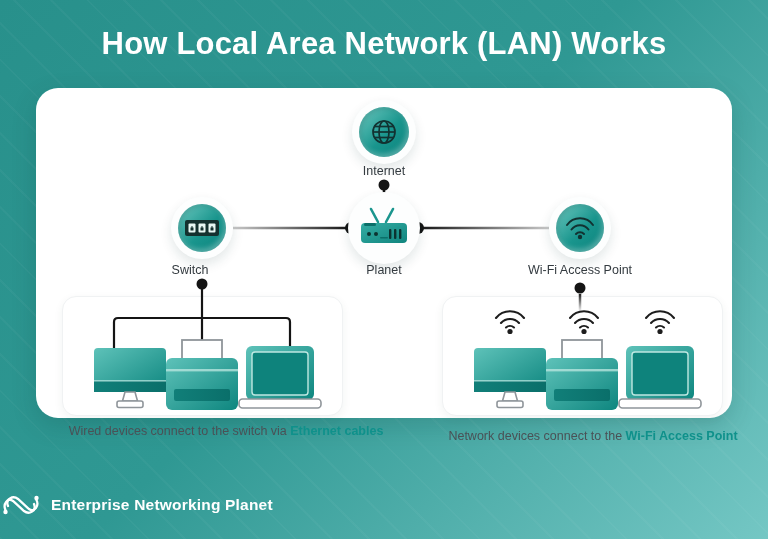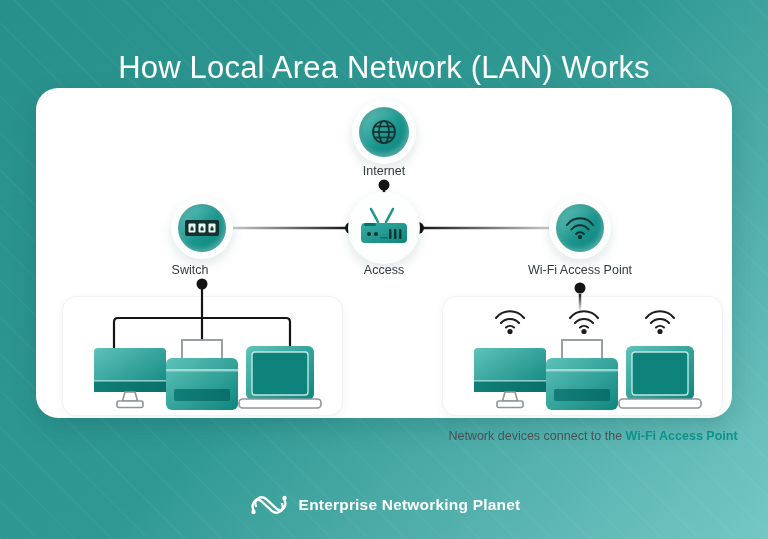--- a/index.html
+++ b/index.html
@@ -8,21 +8,21 @@
     font-family:"Liberation Sans",sans-serif;
     background:linear-gradient(135deg,#28908b 0%,#2f9893 48%,#74c7c4 100%);
   }
   body::before{
     content:"";position:absolute;inset:0;
     background:repeating-linear-gradient(45deg,rgba(255,255,255,0.03) 0 2px,transparent 2px 26px);
     pointer-events:none;
   }
   .title{
     position:absolute;top:26px;left:0;width:768px;text-align:center;
-    color:#ffffff;font-size:31px;font-weight:normal;letter-spacing:0.2px;margin-top:24px;
+    color:#ffffff;font-size:31px;font-weight:bold;letter-spacing:0.2px;
   }
   .card{
     position:absolute;left:36px;top:88px;width:696px;height:330px;
     background:#ffffff;border-radius:22px;
     box-shadow:0 8px 24px rgba(10,60,58,0.18);
   }
   .overlay{position:absolute;left:0;top:0;pointer-events:none;z-index:2;}
   .node{position:absolute;z-index:3;border-radius:50%;background:#fdfefe;
     box-shadow:0 5px 12px rgba(20,60,58,0.12);display:flex;align-items:center;justify-content:center;}
   .node-inner{border-radius:50%;
@@ -39,21 +39,21 @@
     box-shadow:0 3px 10px rgba(30,60,58,0.06);
   }
   .device{position:absolute;z-index:3;}
   .wifi-sign{position:absolute;z-index:3;}
   .caption{
     position:absolute;z-index:3;font-size:12.5px;color:#4a5156;text-align:center;
   }
   .caption b{color:#0f918b;font-weight:bold;}
   .footer{
     position:absolute;left:0;top:492px;width:768px;display:flex;
-    align-items:center;justify-content:center;gap:9px;z-index:1;
+    align-items:center;gap:9px;z-index:1;
   }
   .footer-text{color:#ffffff;font-size:15.5px;font-weight:bold;letter-spacing:0.2px;}
 </style>
 </head>
 <body>
 
 <svg width="0" height="0" style="position:absolute" aria-hidden="true">
   <defs>
     <linearGradient id="devGrad" x1="0" y1="0" x2="1" y2="1">
       <stop offset="0" stop-color="#5ec2b9"></stop>
@@ -157,21 +157,21 @@
       <g fill="#0c3331">
         <circle cx="13" cy="28" r="2"></circle>
         <circle cx="20" cy="28" r="2"></circle>
         <rect x="33" y="23" width="2.4" height="10" rx="1"></rect>
         <rect x="38" y="23" width="2.4" height="10" rx="1"></rect>
         <rect x="43" y="23" width="2.4" height="10" rx="1"></rect>
       </g>
       <rect x="24" y="31" width="8" height="1.6" rx="0.8" fill="#0b6f69"></rect>
     </svg>
   </div>
-  <div class="node-label" style="left:348px;top:175px">Access</div>
+  <div class="node-label" style="left:348px;top:175px">Planet</div>
 
   <div class="node" style="left:513px;top:109px;width:62px;height:62px">
     <div class="node-inner" style="width:48px;height:48px">
       <svg width="32" height="26" viewBox="0 0 32 26">
         <g stroke="#123231" stroke-width="2" fill="none" stroke-linecap="round">
           <path d="M3 10 a16 16 0 0 1 26 0"></path>
           <path d="M7.5 14.5 a10.5 10.5 0 0 1 17 0"></path>
           <path d="M12 19 a5.5 5.5 0 0 1 8 0"></path>
         </g>
         <circle cx="16" cy="22" r="2.2" fill="#123231"></circle>
@@ -240,20 +240,23 @@
     <rect x="3" y="20" width="72" height="52" rx="6" fill="url(#devGrad)"></rect>
     <rect x="3" y="31" width="72" height="2.4" fill="#bfe8e2" opacity="0.75"></rect>
     <rect x="11" y="51" width="56" height="12" rx="2" fill="url(#devGradBand)"></rect>
   </svg>
   <svg class="device" style="left:581px;top:258px" width="86" height="64" viewBox="0 0 86 64">
     <rect x="9" y="0" width="68" height="54" rx="6" fill="url(#devGrad)"></rect>
     <rect x="15" y="6" width="56" height="43" rx="3" fill="#0e837c" stroke="#bfe8e2" stroke-width="1.4"></rect>
     <rect x="2" y="53" width="82" height="9" rx="3.5" fill="#ffffff" stroke="#8f959a" stroke-width="1.6"></rect>
   </svg>
 
+  <div class="caption" style="left:10px;top:336px;width:360px">
+    <span>Wired devices connect to the switch via </span><b>Ethernet cables</b>
+  </div>
   <div class="caption" style="left:400px;top:341px;width:314px">
     <span>Network devices connect to the </span><b>Wi-Fi Access Point</b>
   </div>
 </div>
 
 <div class="footer">
   <svg width="42" height="26" viewBox="0 0 42 26">
     <g stroke="#ffffff" stroke-width="2.3" fill="none" stroke-linecap="round">
       <path d="M6 19 C2 12 8 5 13 9 L24 19 C29 23 37 19 34 12"></path>
       <path d="M36 7 C40 14 34 21 29 17 L18 7 C13 3 5 7 8 14"></path>

